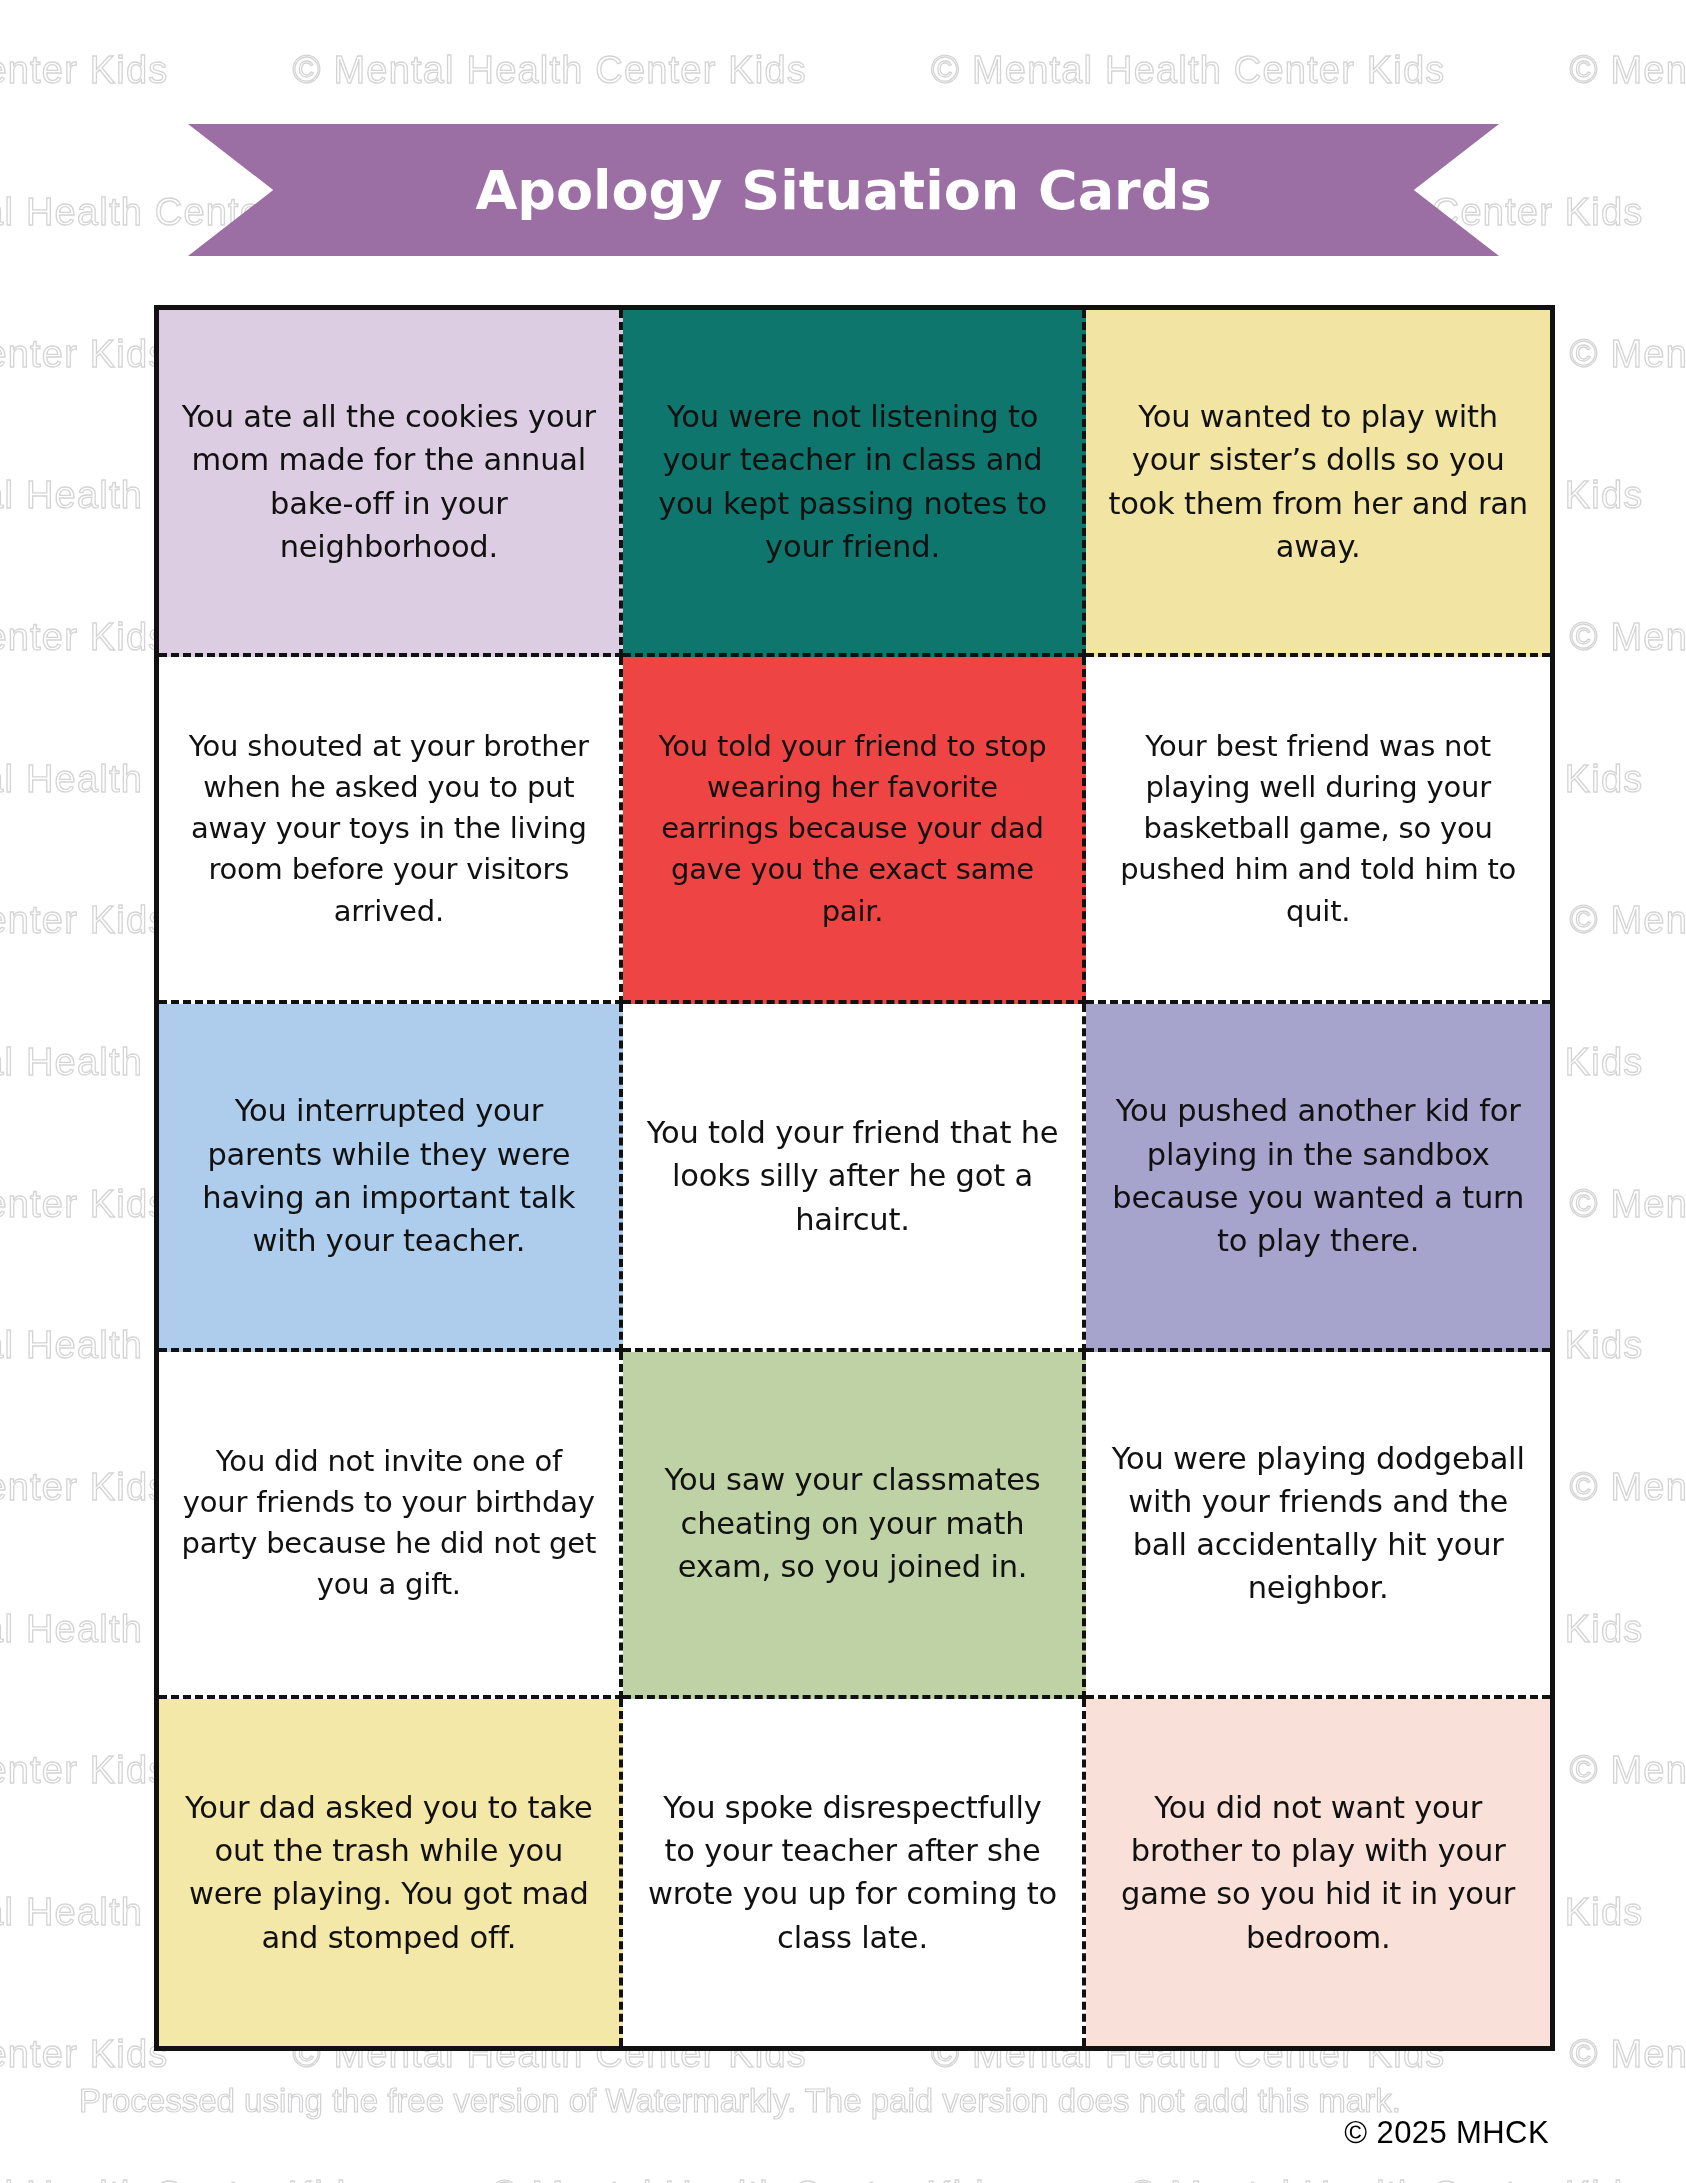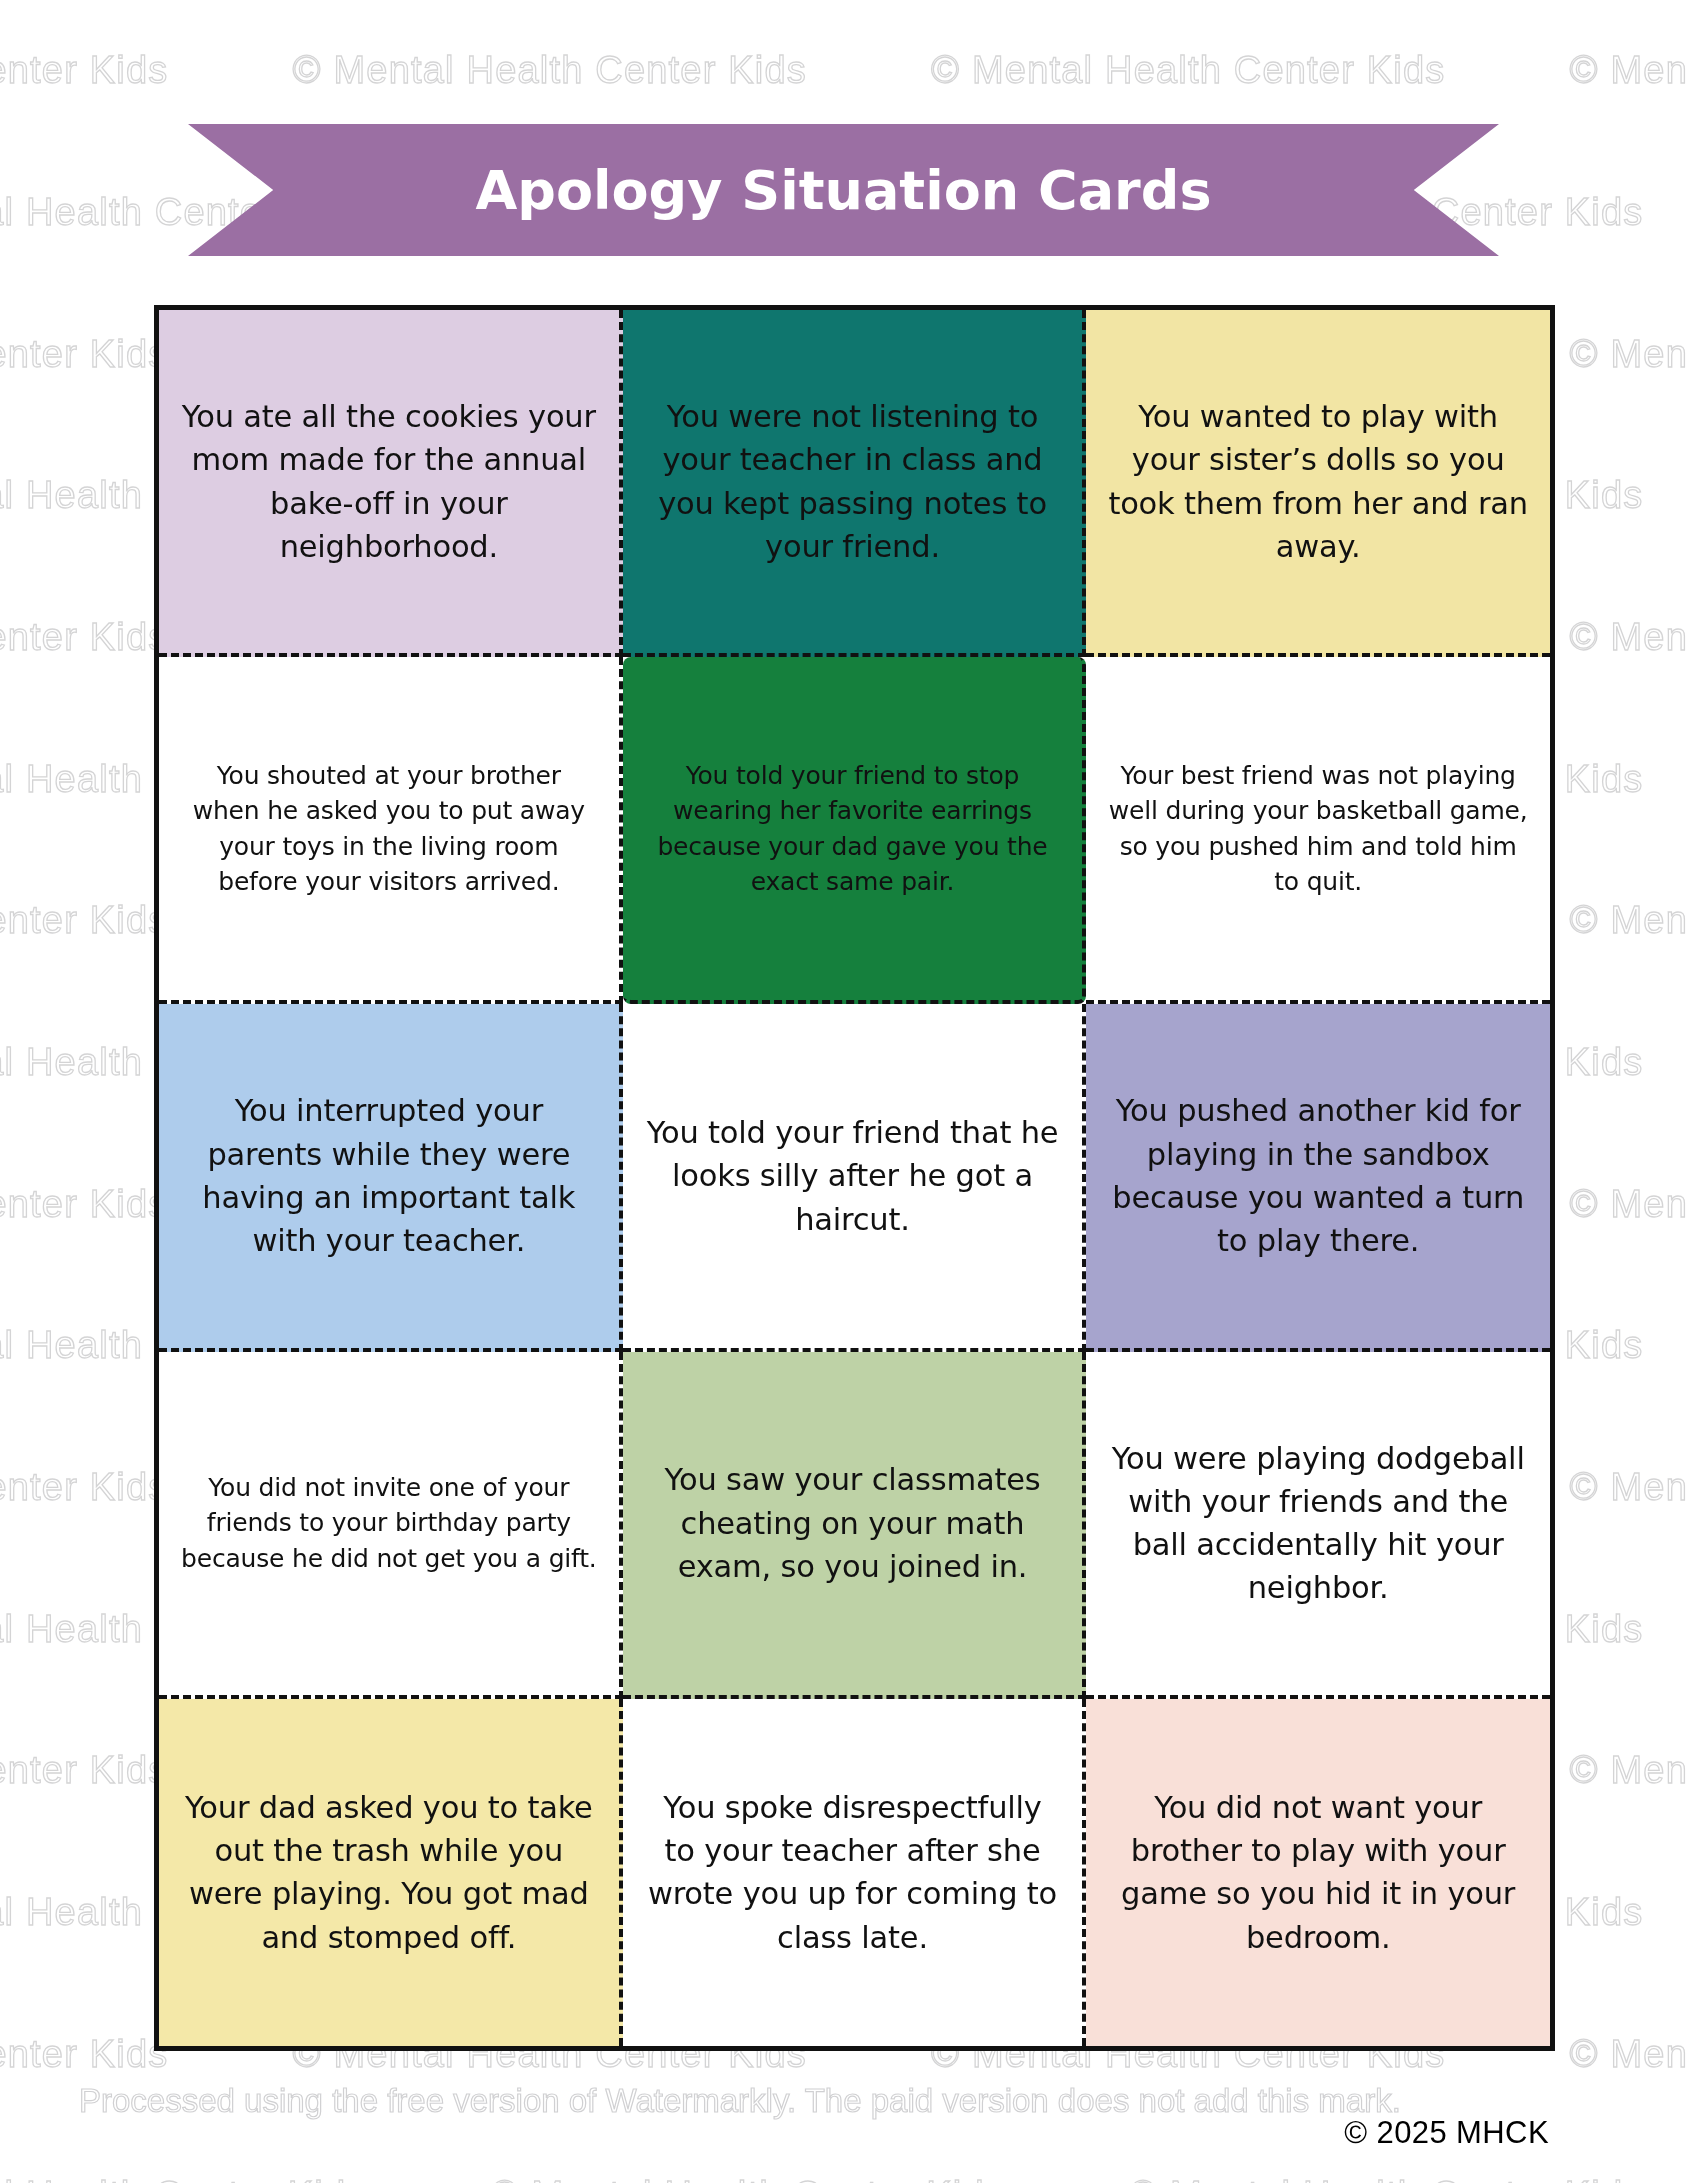--- a/index.html
+++ b/index.html
@@ -97,21 +97,21 @@
   .card-text{
     position:relative;
     z-index:3;
     text-align:center;
     font-family:"DejaVu Sans", sans-serif;
     font-size:30.5px;
     line-height:1.42;
     color:#111111;
     letter-spacing:-0.2px;
   }
-  .card-text.small{font-size:25px;}
+  .card-text.small{font-size:29px;}
 
   
   #footer{
     position:absolute;
     left:0;top:2075px;
     width:1607px;height:99px;
     z-index:12;
   }
   #watermarkly-note{
     position:absolute;
@@ -166,21 +166,21 @@
     </div>
     <div class="card col2 r1" style="background: #0f766e;">
       <div class="card-text">You were not listening to your teacher in class and you kept passing notes to your friend.</div>
     </div>
     <div class="card col3 r1" style="background: rgb(242, 229, 164);">
       <div class="card-text">You wanted to play with your sister’s dolls so you took them from her and ran away.</div>
     </div>
     <div class="card col1 r2" style="background: rgb(255, 255, 255);">
       <div class="card-text small">You shouted at your brother when he asked you to put away your toys in the living room before your visitors arrived.</div>
     </div>
-    <div class="card col2 r2" style="background: #15803d; border-radius: 8px;">
+    <div class="card col2 r2" style="background: #ef4444;">
       <div class="card-text small">You told your friend to stop wearing her favorite earrings because your dad gave you the exact same pair.</div>
     </div>
     <div class="card col3 r2" style="background: rgb(255, 255, 255);">
       <div class="card-text small">Your best friend was not playing well during your basketball game, so you pushed him and told him to quit.</div>
     </div>
     <div class="card col1 r3" style="background: rgb(174, 204, 236);">
       <div class="card-text">You interrupted your parents while they were having an important talk with your teacher.</div>
     </div>
     <div class="card col2 r3" style="background: rgb(255, 255, 255);">
       <div class="card-text">You told your friend that he looks silly after he got a haircut.</div>

